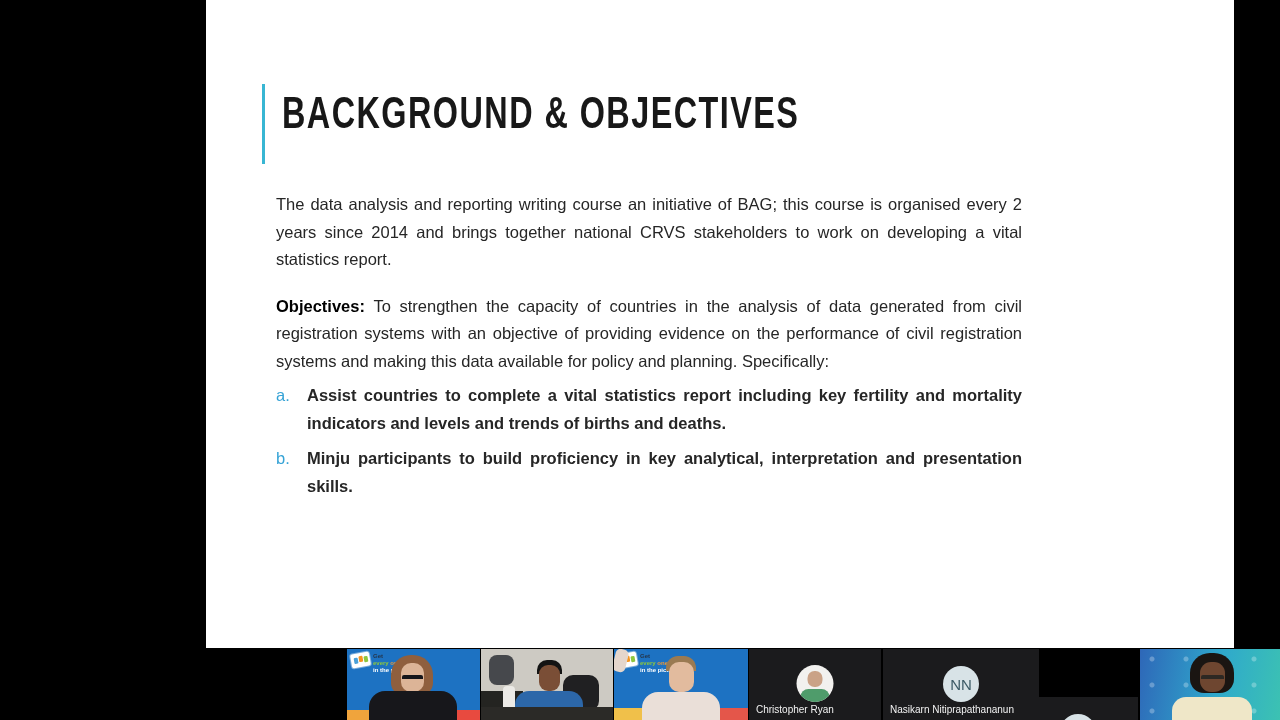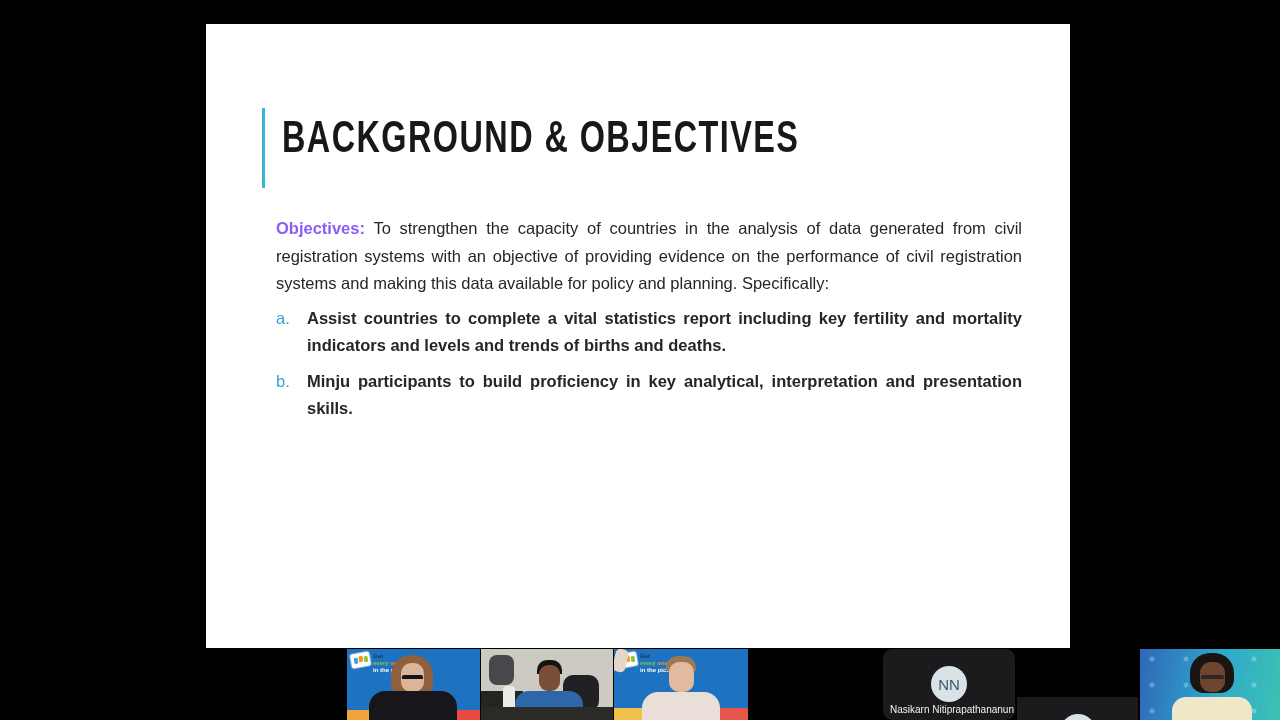--- a/index.html
+++ b/index.html
@@ -1,42 +1,42 @@
 <!DOCTYPE html>
 <html><head>
 <meta charset="utf-8">
 <style>
   html,body{margin:0;padding:0;background:#000;}
   .screen{position:relative;width:1280px;height:720px;background:#000;overflow:hidden;
           font-family:"Liberation Sans",sans-serif;}
 
   
-  .slide{position:absolute;left:206px;top:0;width:864px;height:648px;background:#ffffff;margin-top:24px;}
+  .slide{position:absolute;left:206px;top:0;width:1028px;height:648px;background:#ffffff;}
   .accent-bar{position:absolute;left:56px;top:84px;width:3px;height:80px;background:#38b6d3;}
   .slide-title{position:absolute;left:76px;top:88px;white-space:nowrap;
                font-size:45px;font-weight:700;letter-spacing:2px;color:#181818;
                transform:scaleX(0.72);transform-origin:0 0;line-height:1.1;}
   .slide-body{position:absolute;left:70px;top:191px;width:746px;color:#262626;
               font-size:16.5px;line-height:27.5px;text-align:justify;}
   .para1{margin:0 0 19px 0;}
   .para2{margin:0 0 7px 0;}
-  .para2 b{color:#8b5cf6;}
+  .para2 b{color:#000000;}
   .obj-item{display:flex;margin:0 0 8px 0;}
   .obj-marker{flex:0 0 31px;color:#36a3d6;}
   .obj-text{flex:1;text-align:justify;font-weight:bold;}
 
   
   .filmstrip{position:absolute;left:0;top:648px;width:1280px;height:72px;background:#000;}
 
   .tile{position:absolute;top:1px;height:71px;overflow:hidden;background:#1b1b1d;}
   .t1{left:347px;width:133px;}
   .t2{left:481px;width:132px;}
   .t3{left:614px;width:134px;}
   .t4{left:749px;width:132px;}
-  .t5{left:883px;width:132px;border-radius:9px;}
+  .t5{left:883px;width:156px;}
   .t6{left:1017px;width:121px;margin-top:48px;}
   .t7{left:1140px;width:140px;}
 
   .campaign-bg{position:absolute;inset:0;background:#1d72c2;}
   .logo{position:absolute;left:4px;top:4px;display:flex;gap:3px;}
   .logo-frame{width:19px;height:14px;background:#fff;border-radius:2px;transform:rotate(-10deg);
               position:relative;box-shadow:0 0 0 1px rgba(255,255,255,.4);}
   .logo-frame i{position:absolute;width:4px;height:6px;border-radius:1px;}
   .logo-frame i:nth-child(1){left:3px;top:4px;background:#4aa0d8;}
   .logo-frame i:nth-child(2){left:8px;top:3px;background:#f7941d;}
@@ -103,20 +103,21 @@
 </head>
 <body>
 
 <div class="screen">
 
   <div class="slide">
     <div class="accent-bar"></div>
     <div class="slide-title">BACKGROUND &amp; OBJECTIVES</div>
 
     <div class="slide-body">
+      <p class="para1">The data analysis and reporting writing course an initiative of BAG; this course is organised every 2 years since 2014 and brings together national CRVS stakeholders to work on developing a vital statistics report.</p>
       <p class="para2"><b>Objectives:</b> <span>To strengthen the capacity of countries in the analysis of data generated from civil registration systems with an objective of providing evidence on the performance of civil registration systems and making this data available for policy and planning. Specifically:</span></p>
 
       <div class="obj-item">
         <span class="obj-marker">a.</span>
         <div class="obj-text">Assist countries to complete a vital statistics report including key fertility and mortality indicators and levels and trends of births and deaths.</div>
       </div>
       <div class="obj-item">
         <span class="obj-marker">b.</span>
         <div class="obj-text">Minju participants to build proficiency in key analytical, interpretation and presentation skills.</div>
       </div>
@@ -173,20 +174,27 @@
         </div>
       </div>
       <div class="stripe stripe-t3"></div>
       <div class="hair"></div>
       <div class="face"></div>
       <div class="torso"></div>
       <div class="arm"></div>
       <div class="hand"></div>
     </div>
 
+    <div class="tile t4">
+      <div class="photo-circle">
+        <div class="face"></div>
+        <div class="torso"></div>
+      </div>
+      <div class="tile-name">Christopher Ryan</div>
+    </div>
 
     <div class="tile t5">
       <div class="init-circle">NN</div>
       <div class="tile-name">Nasikarn Nitiprapathananun</div>
     </div>
 
     <div class="tile t6">
       <div class="init-circle">MK</div>
       <div class="tile-name">Assist Kim</div>
     </div>

